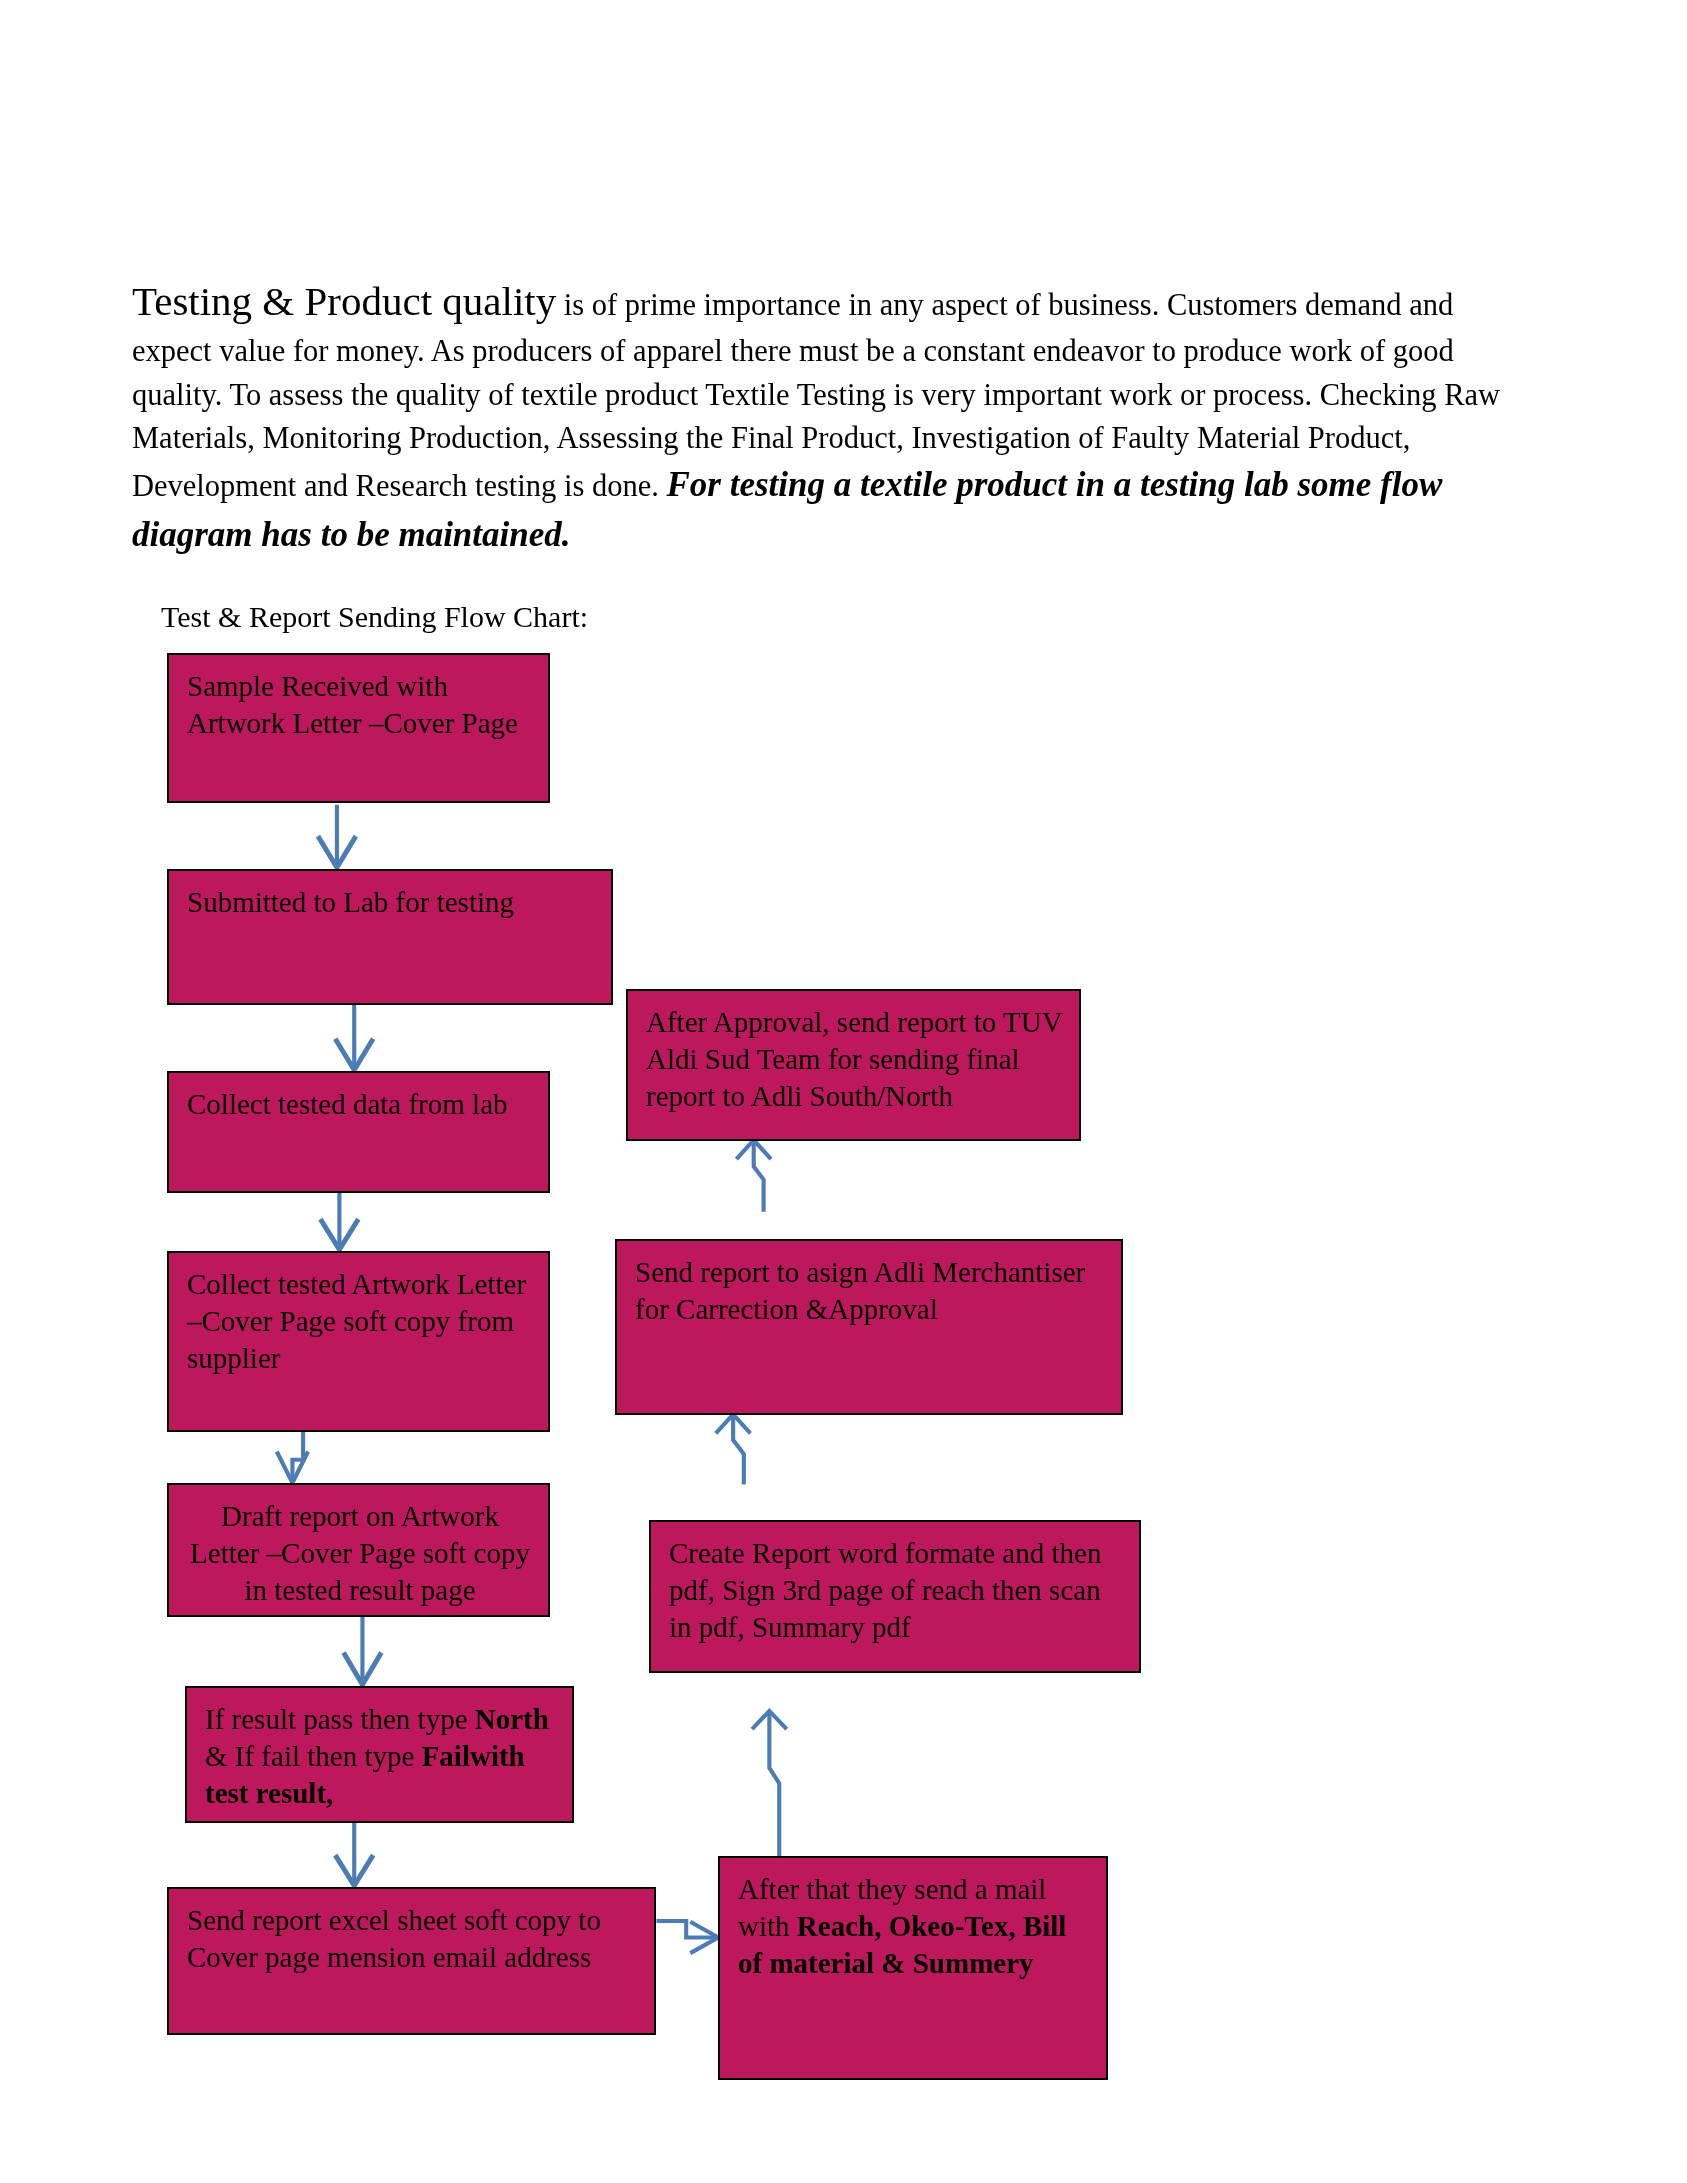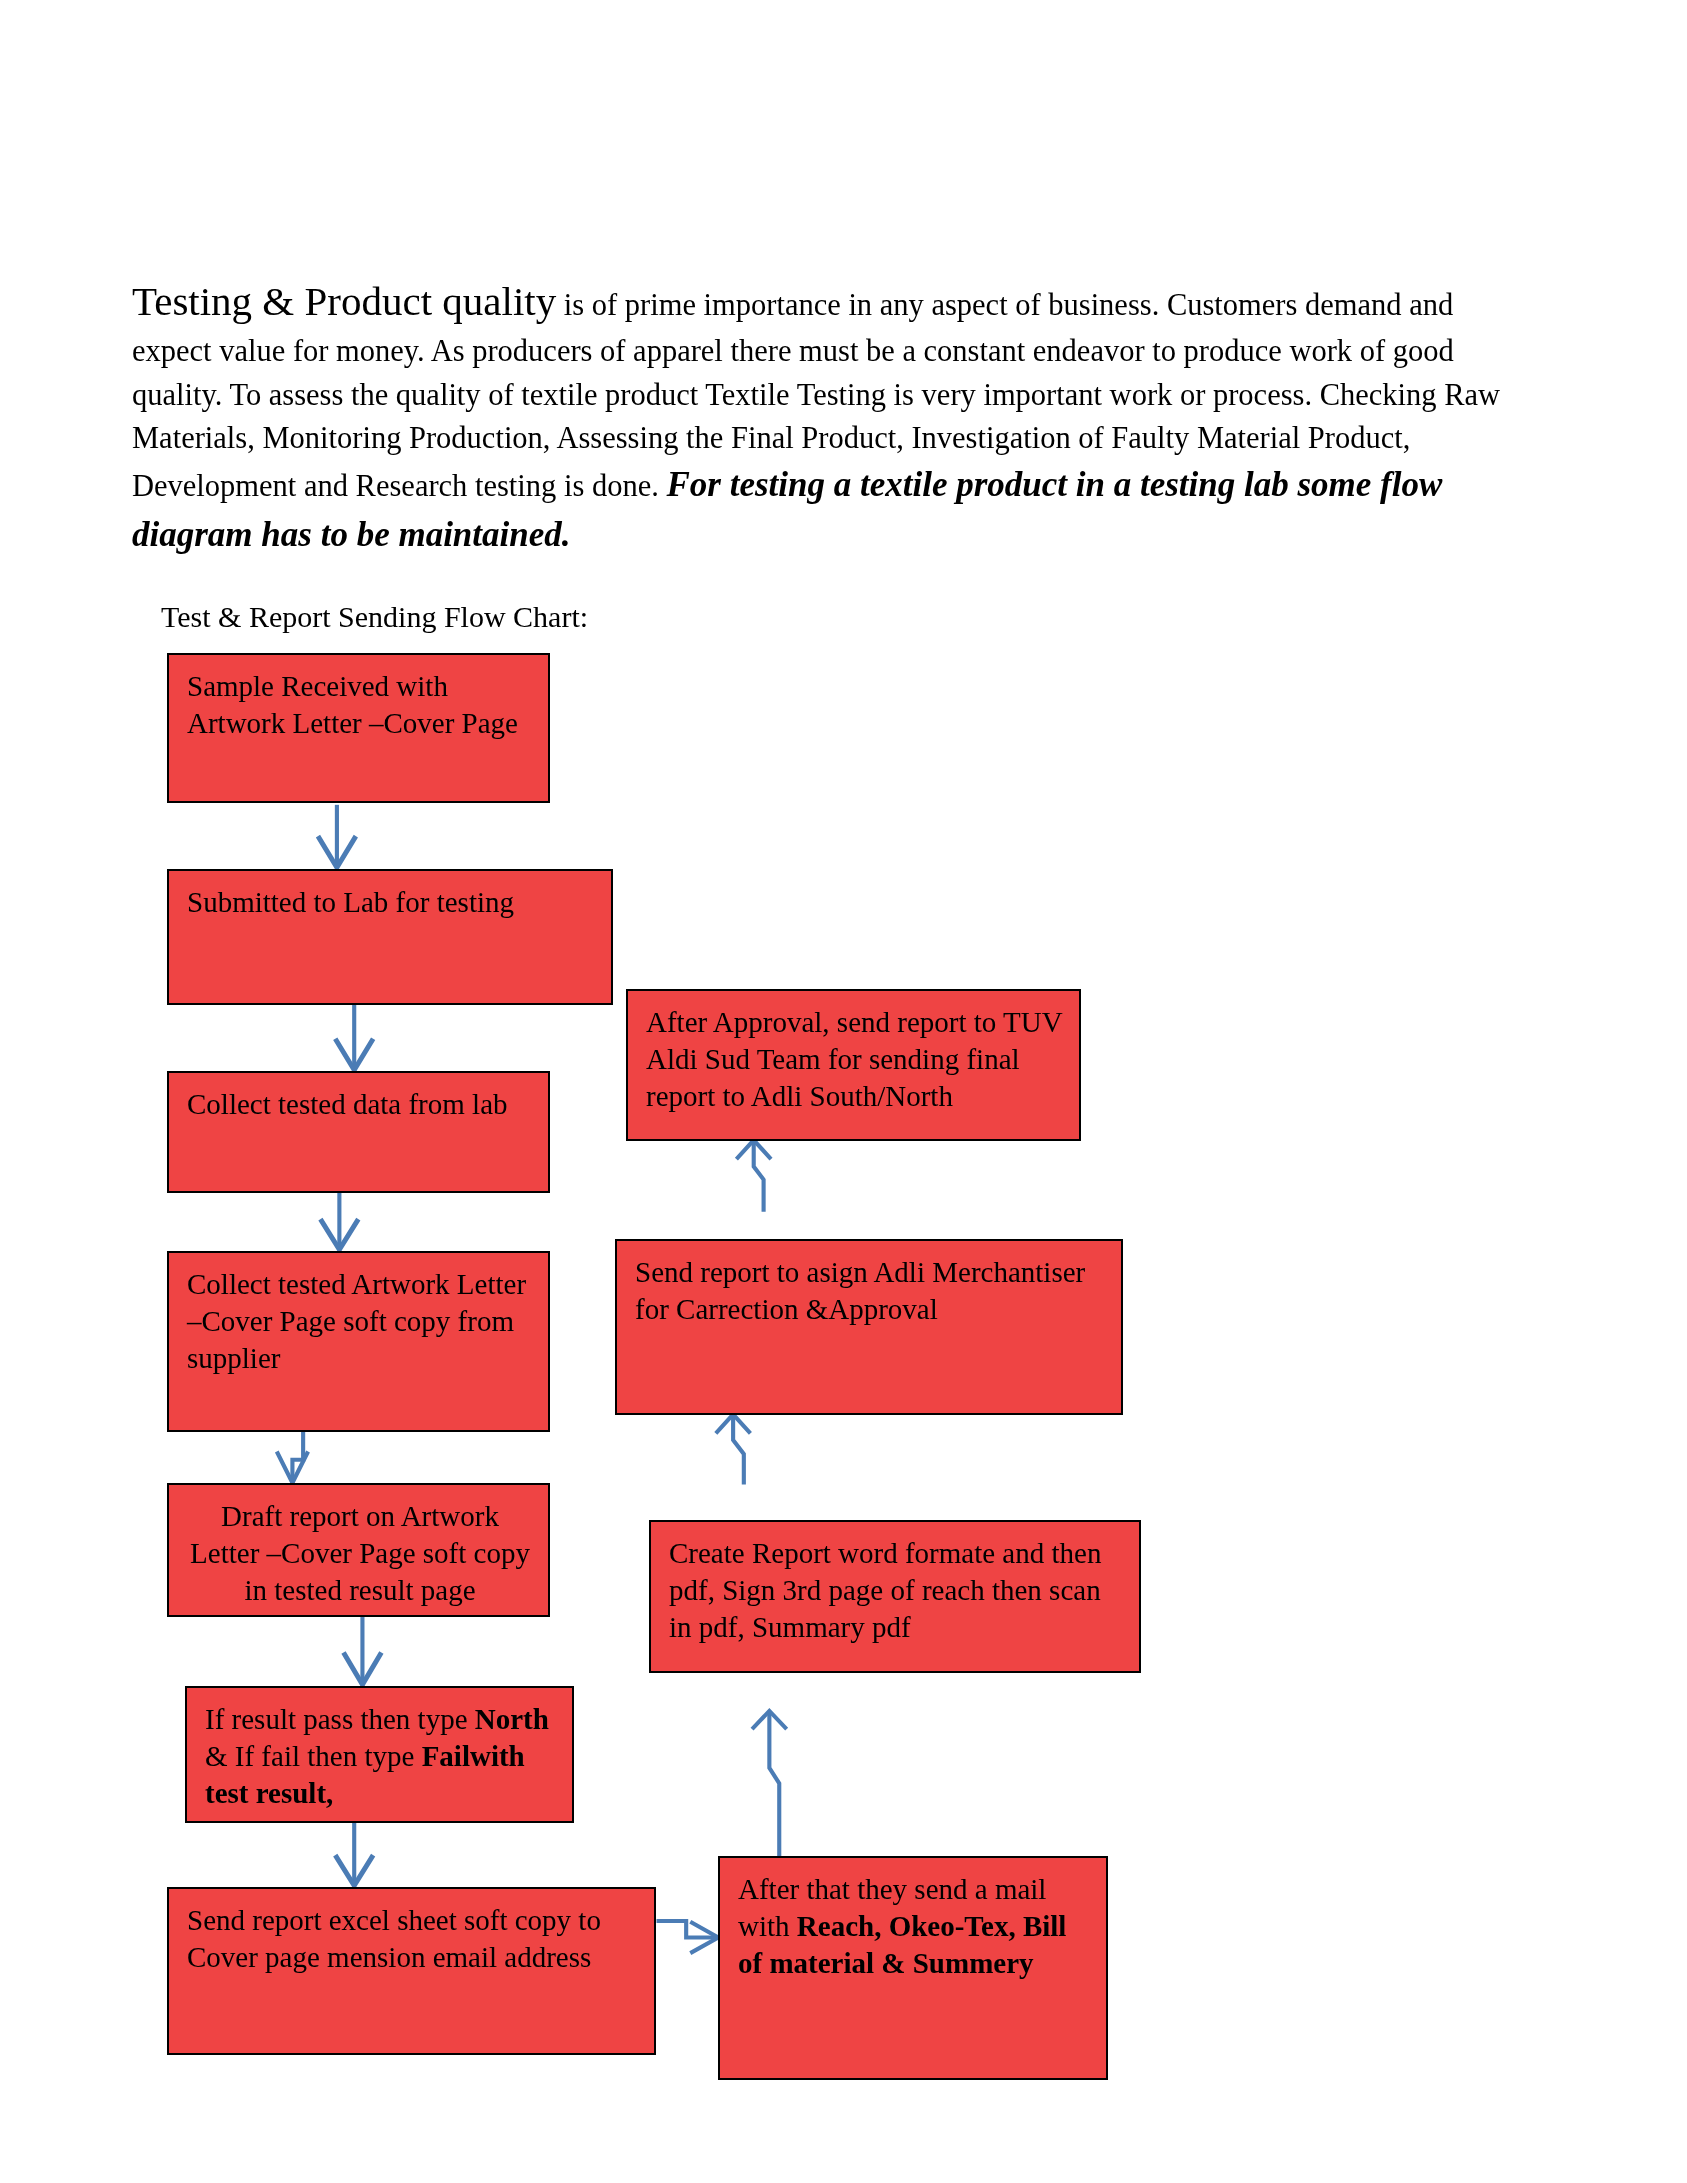--- a/index.html
+++ b/index.html
@@ -49,21 +49,21 @@
     left: 0;
     top: 0;
     width: 1687px;
     height: 2183px;
   }
 
   .node {
     position: absolute;
     box-sizing: border-box;
     border: 2.1px solid #000000;
-    background: #ef4444;
+    background: #be185d;
     font-size: 29px;
     line-height: 1.28;
     padding: 13px 15px 8.2px 18px;
     z-index: 2;
   }
   .node b { font-weight: bold; }
 
   #arrow-layer {
     position: absolute;
     left: 0; top: 0;
@@ -161,21 +161,21 @@
   <div class="node" style="left:167px; top:1483px; width:383px; height:134px;text-align:center;">
     <span>Draft report on  Artwork Letter –Cover Page soft copy in tested result page</span>
   </div>
 
   <div class="node" style="left:185px; top:1686px; width:389px; height:137px;">
     <span>
       <span>If result pass then type </span><b>North</b><span> &amp; If fail then type </span><b>Failwith test result,</b>
     </span>
   </div>
 
-  <div class="node" style="left:167px; top:1887px; width:489px; height:168px;">
+  <div class="node" style="left:167px; top:1887px; width:489px; height:148px;">
     <span>Send report excel sheet soft copy to Cover page mension email address</span>
   </div>
 
   <div class="node" style="left:718px; top:1856px; width:390px; height:224px;">
     <span>
       <span>After that they send a mail with </span><b>Reach, Okeo-Tex, Bill of material &amp; Summery</b>
     </span>
   </div>
 
   <div class="node" style="left:649px; top:1520px; width:492px; height:153px;">

